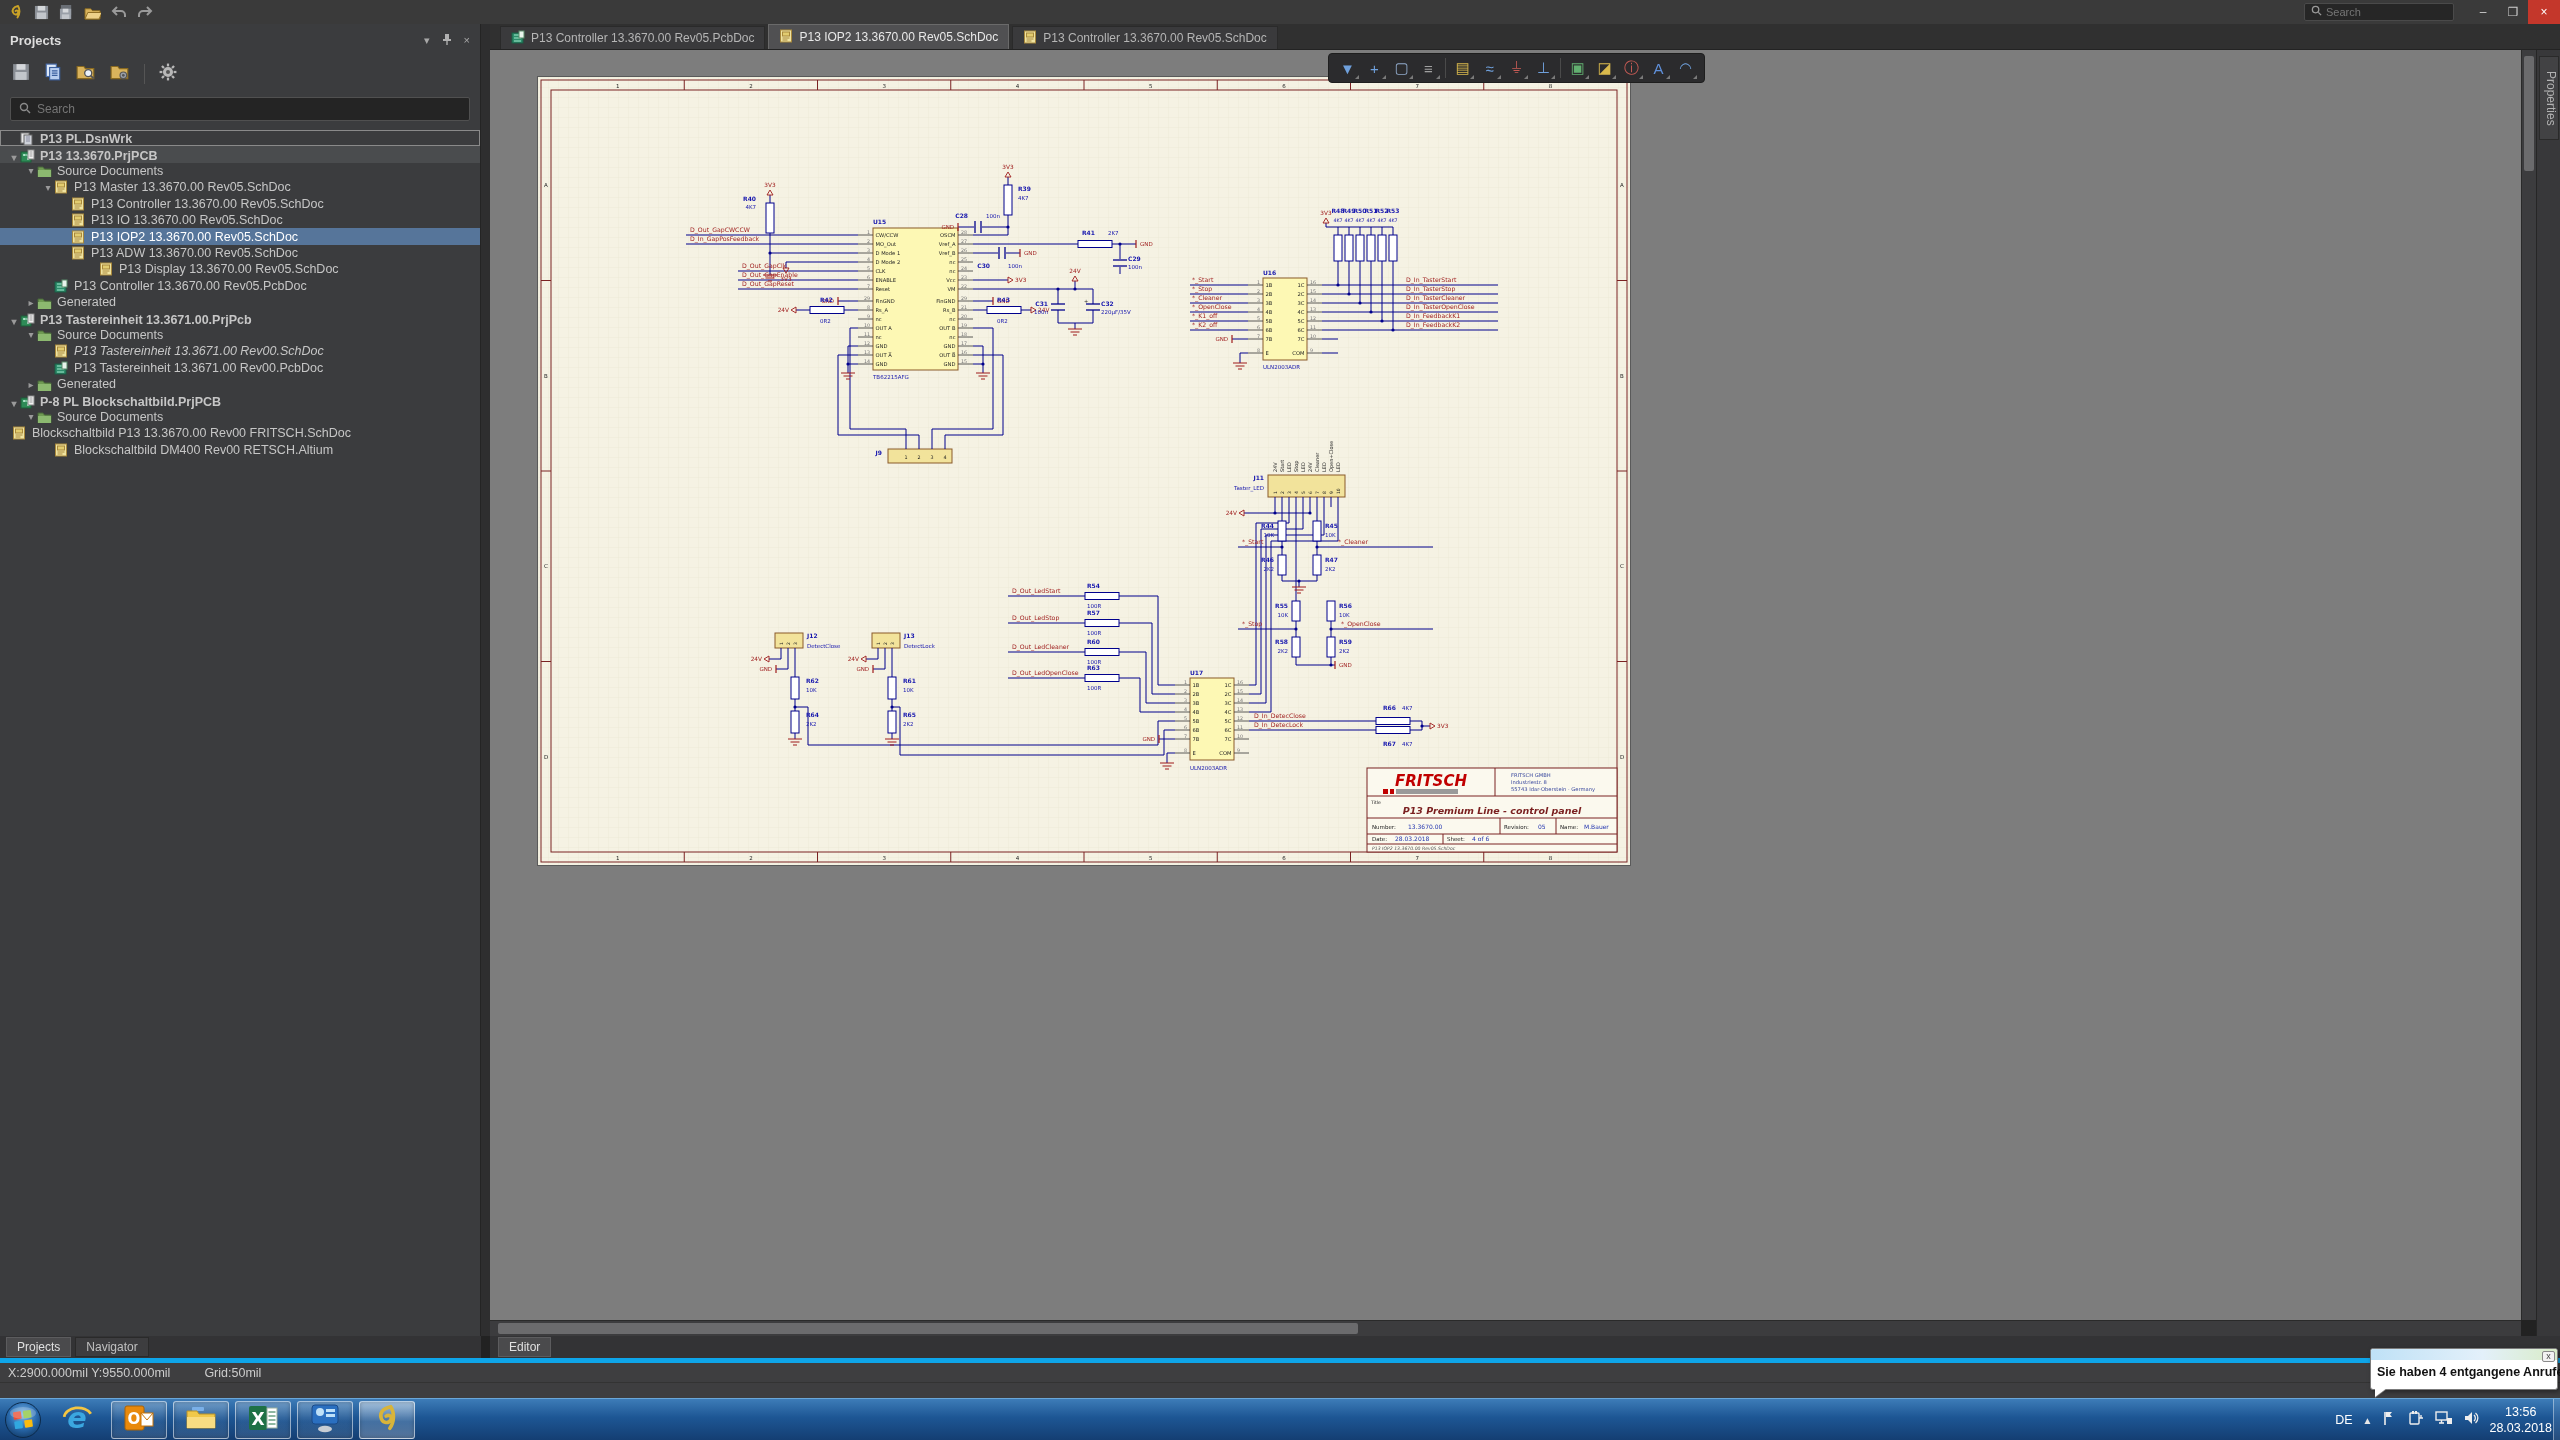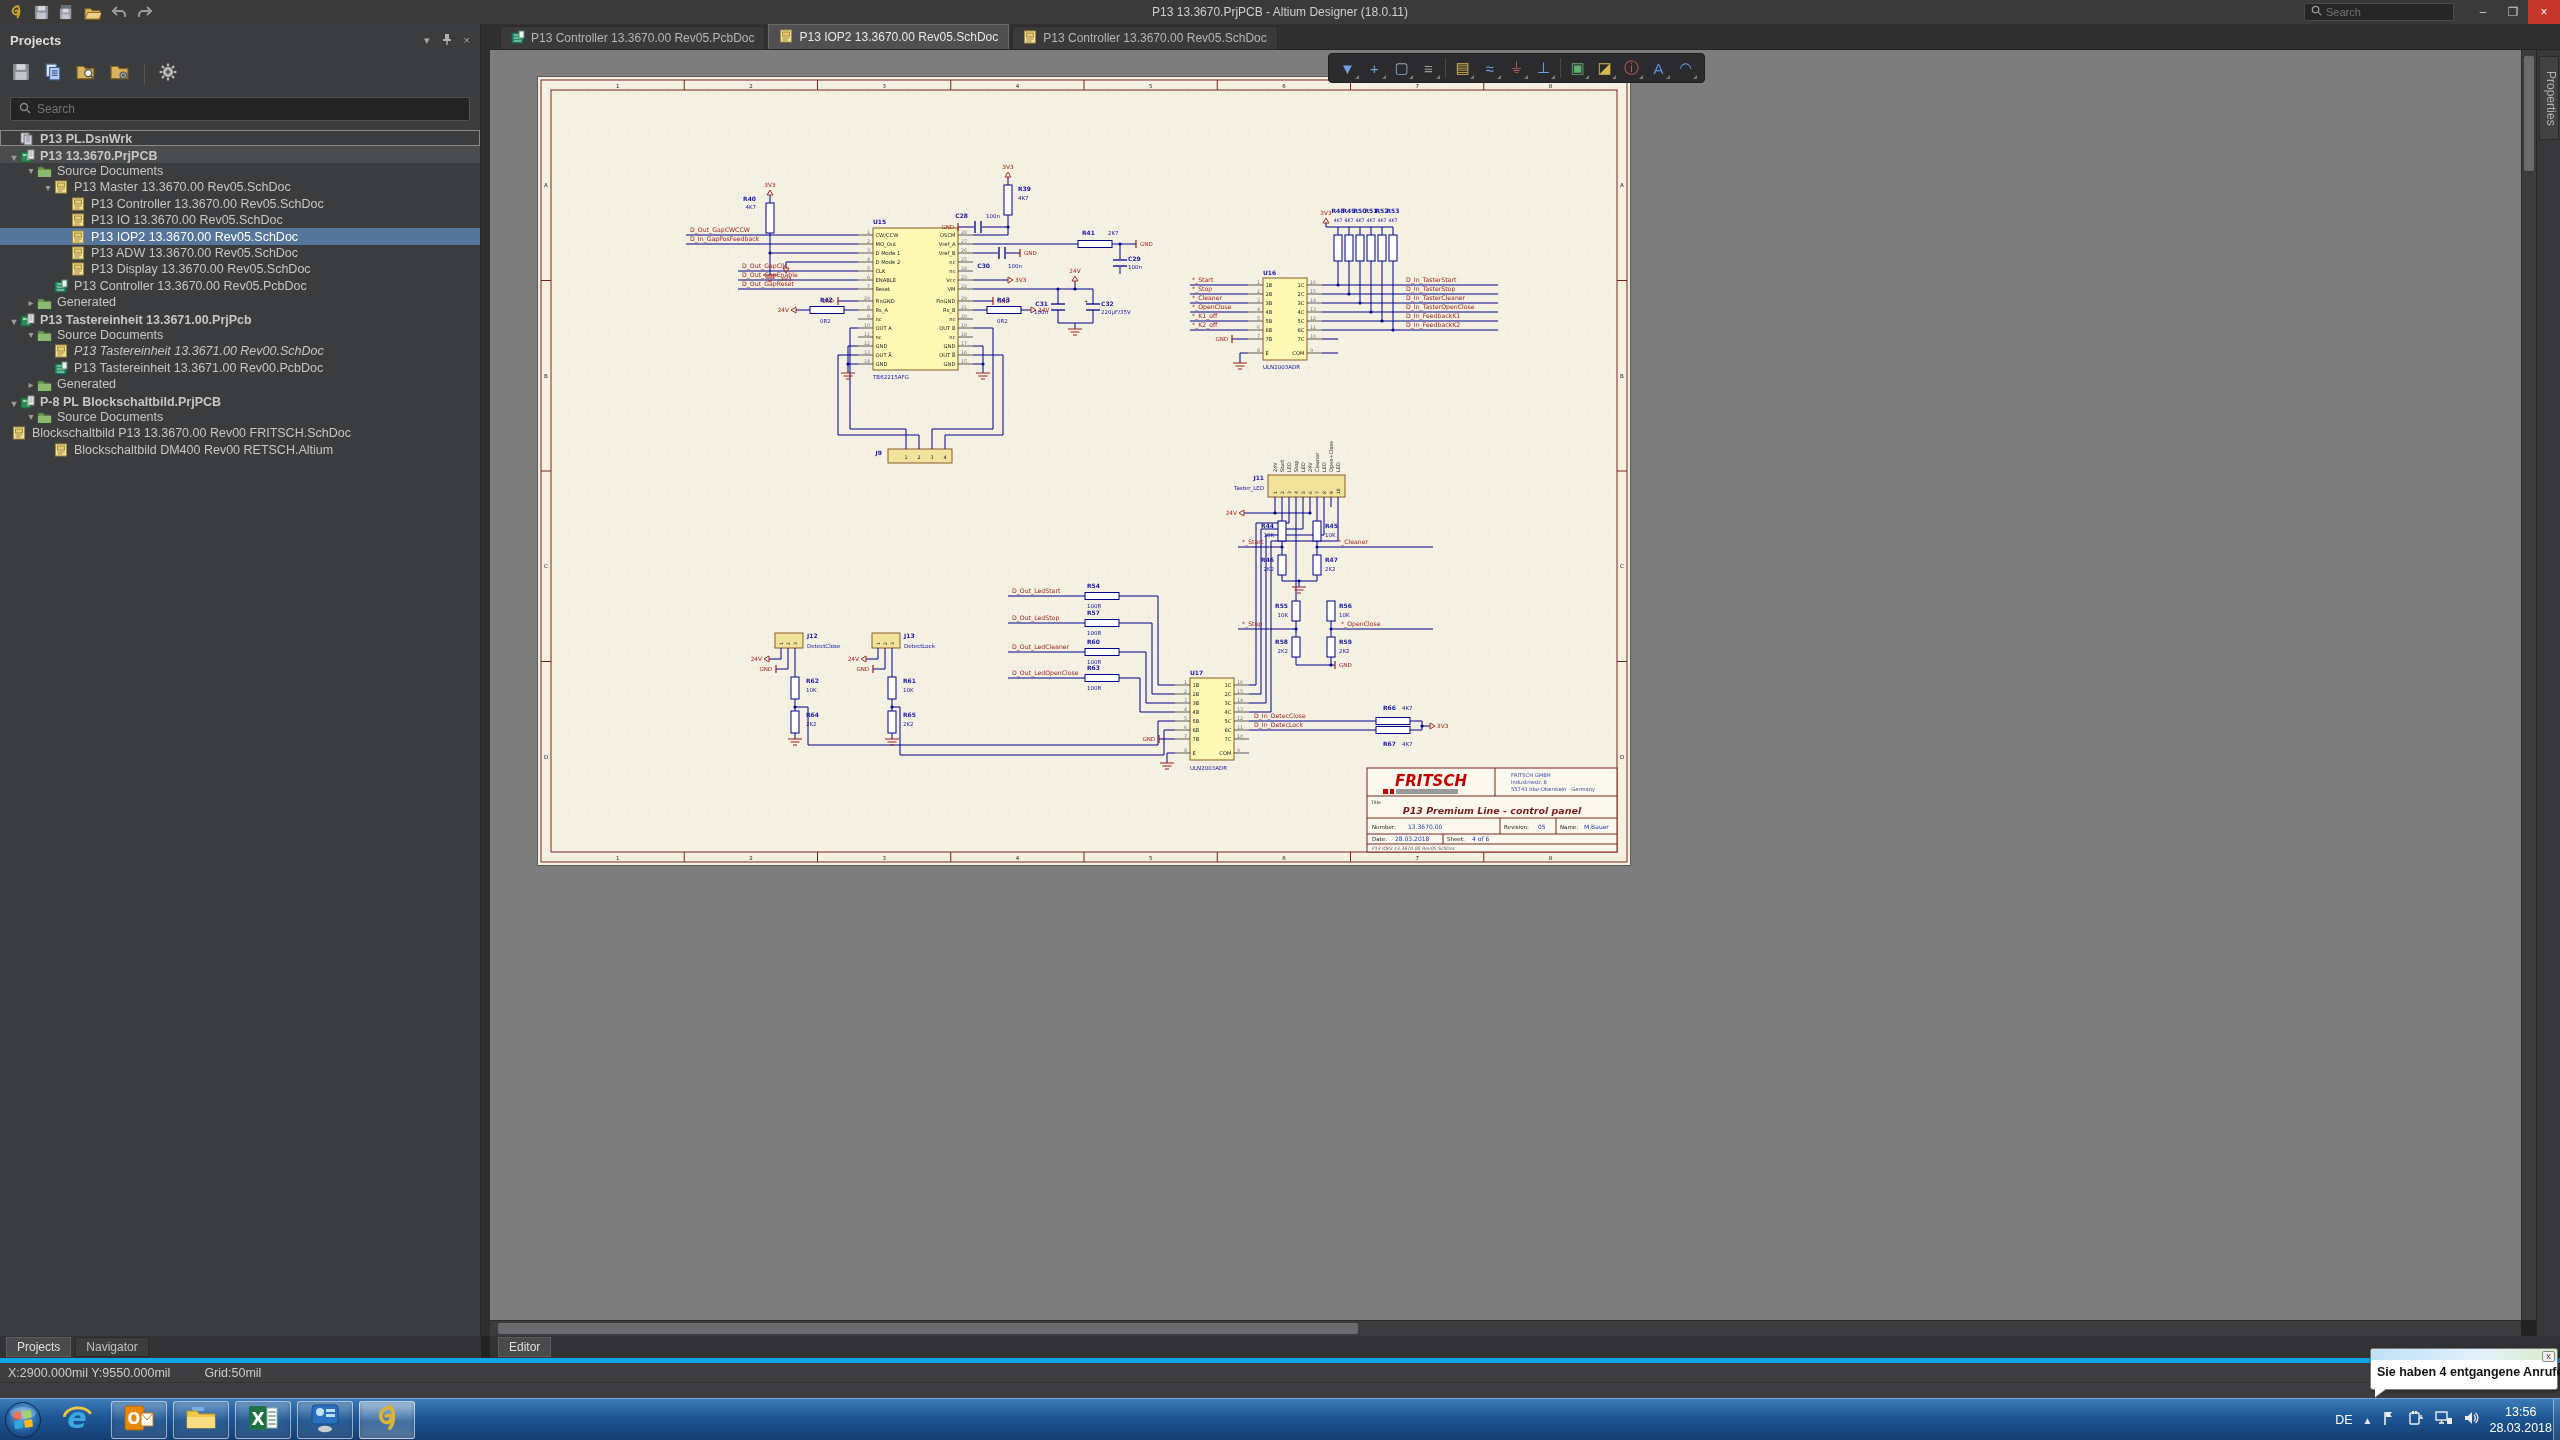--- a/index.html
+++ b/index.html
@@ -140,21 +140,20 @@
           <svg width="16" height="14" viewBox="0 0 16 14">
             <path d="M6 2 L2 6 L6 10 M2 6 H10 a4 4 0 0 1 4 4 v2" stroke="#9a9a9a" stroke-width="2" fill="none"></path>
           </svg>
         </span>
       <span>
           <svg width="16" height="14" viewBox="0 0 16 14">
             <path d="M10 2 L14 6 L10 10 M14 6 H6 a4 4 0 0 0 -4 4 v2" stroke="#9a9a9a" stroke-width="2" fill="none"></path>
           </svg>
         </span>
     </div>
-    <div class="tb-title">P13 13.3670.PrjPCB - Altium Designer (18.0.11)</div>
     <div class="tb-right">
       <div class="tb-search">
         <span><svg width="11" height="11" viewBox="0 0 12 12">
               <circle cx="5" cy="5" r="3.5" fill="none" stroke="#9a9a9a" stroke-width="1.4"></circle>
               <line x1="8" y1="8" x2="11" y2="11" stroke="#9a9a9a" stroke-width="1.4"></line>
             </svg></span>
         <input placeholder="Search" style="">
       </div>
       <div class="winbtn">–</div>
       <div class="winbtn">❐</div>
@@ -330,21 +329,21 @@
           <span class="exp"></span>
           <span class="ticon">
             <svg width="14" height="14" viewBox="0 0 14 14">
               <rect x="1.5" y="1" width="11" height="12" fill="#EFE3A0" stroke="#A8883C"></rect>
               <path d="M3.5 9 h7 M3.5 11 h5" stroke="#A8883C"></path>
               <rect x="3.5" y="3" width="7" height="4" fill="#E2CC70" stroke="#A8883C"></rect>
             </svg>
           </span>
           <span>P13 ADW 13.3670.00 Rev05.SchDoc</span>
         </div>
-        <div class="trow" style="padding-left: 59px;">
+        <div class="trow" style="padding-left: 59px; margin-left: 28px;">
           <span class="exp"></span>
           <span class="ticon">
             <svg width="14" height="14" viewBox="0 0 14 14">
               <rect x="1.5" y="1" width="11" height="12" fill="#EFE3A0" stroke="#A8883C"></rect>
               <path d="M3.5 9 h7 M3.5 11 h5" stroke="#A8883C"></path>
               <rect x="3.5" y="3" width="7" height="4" fill="#E2CC70" stroke="#A8883C"></rect>
             </svg>
           </span>
           <span>P13 Display 13.3670.00 Rev05.SchDoc</span>
         </div>

